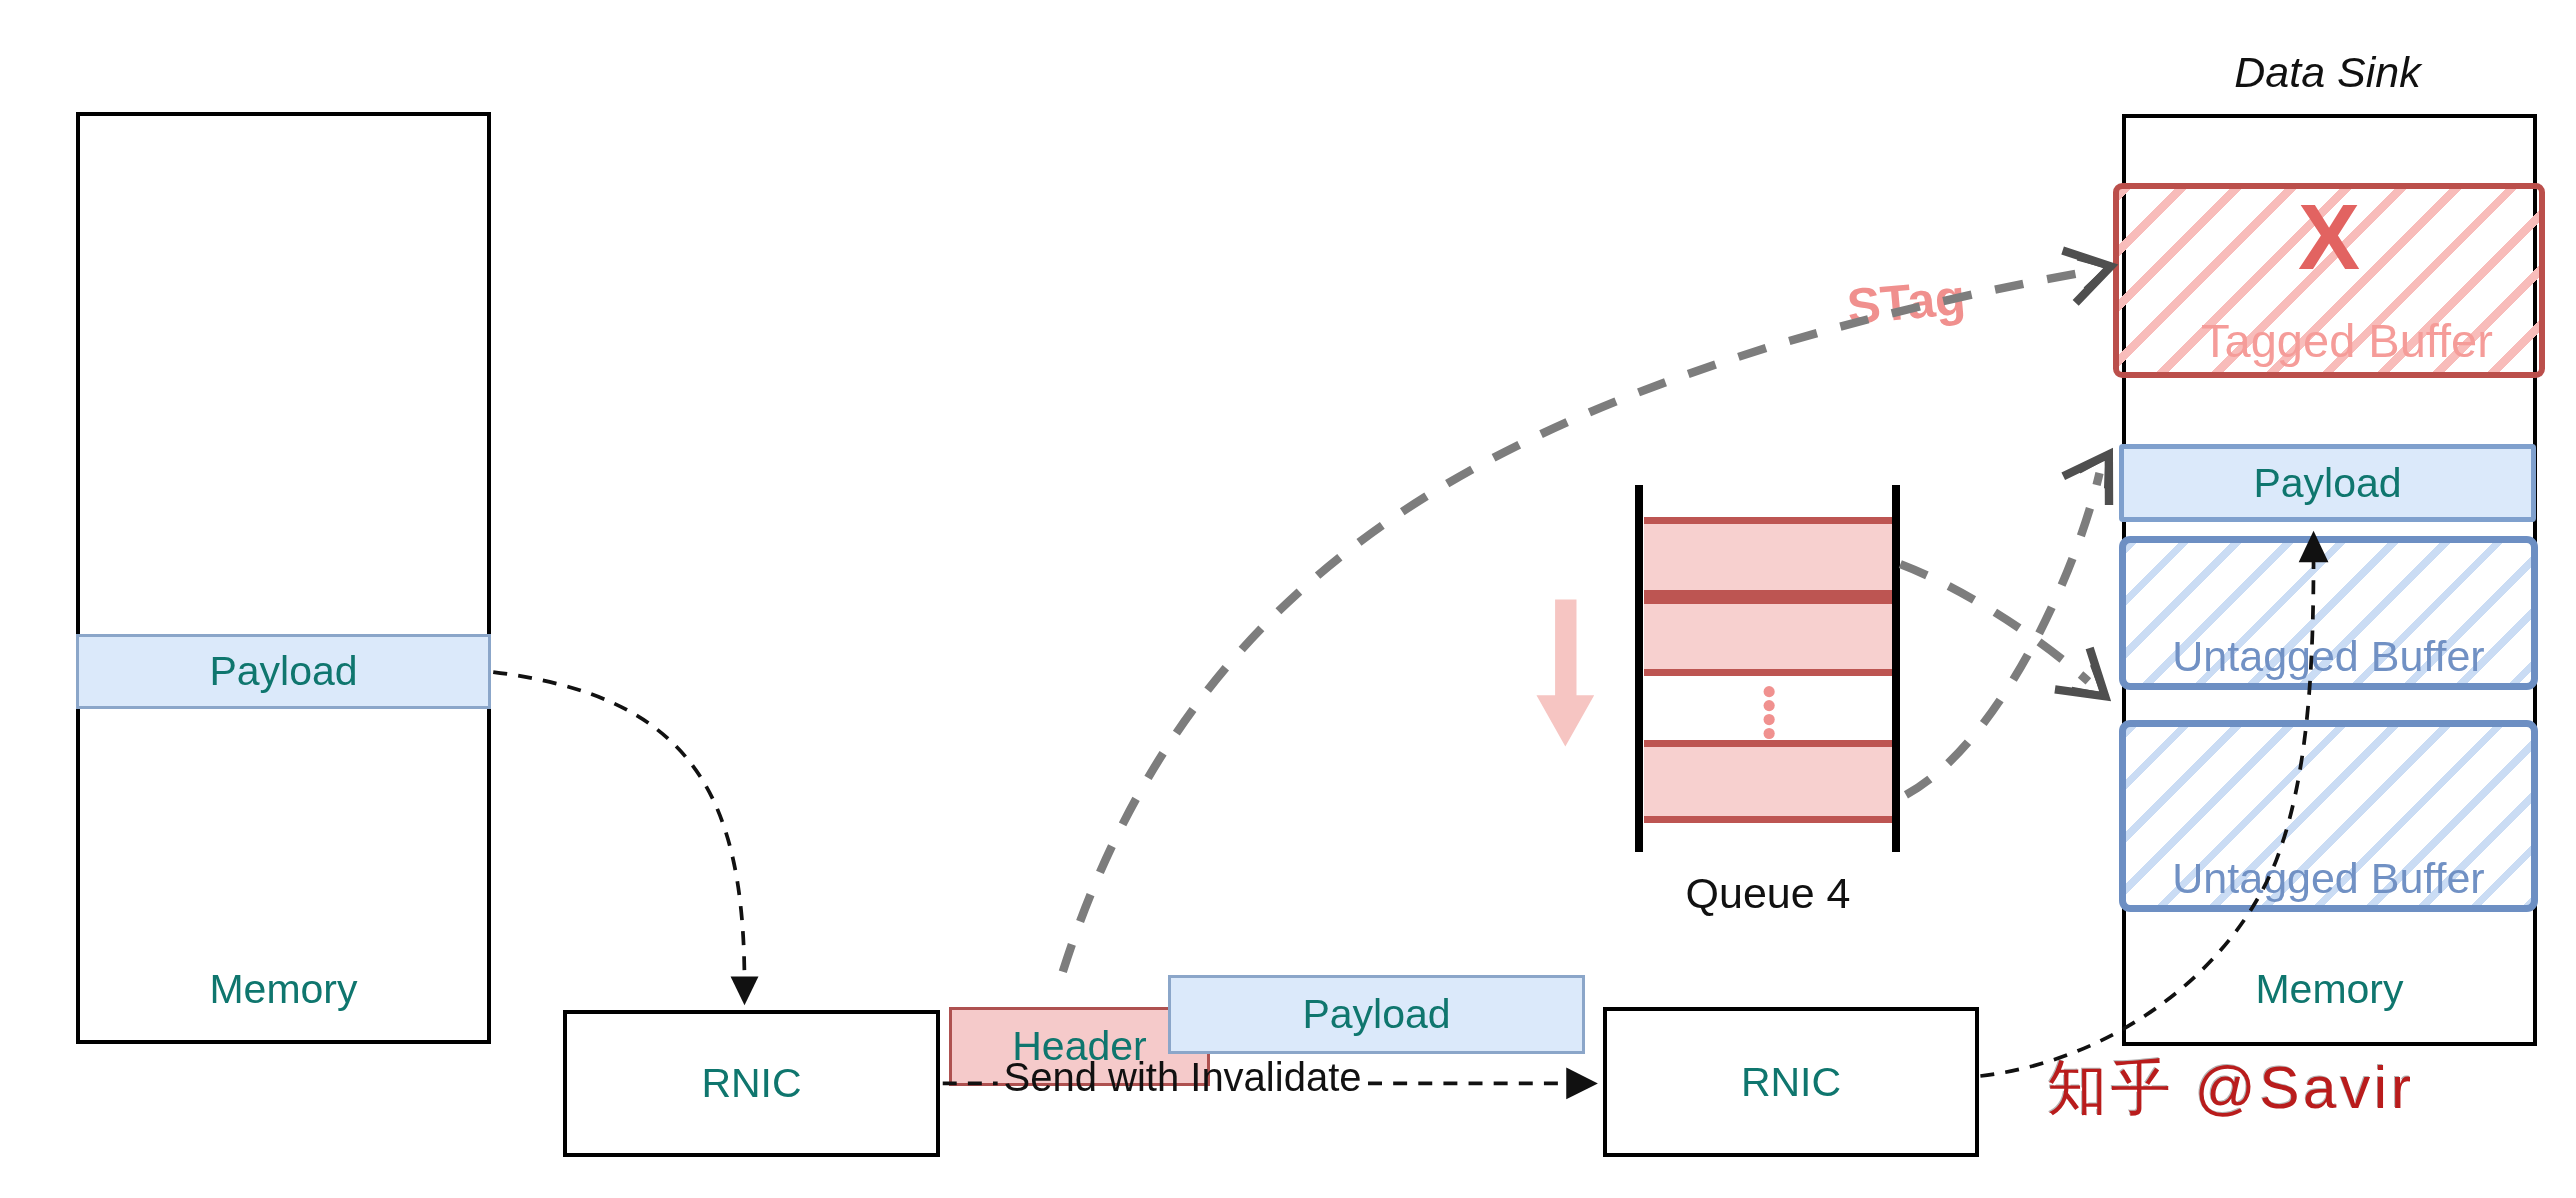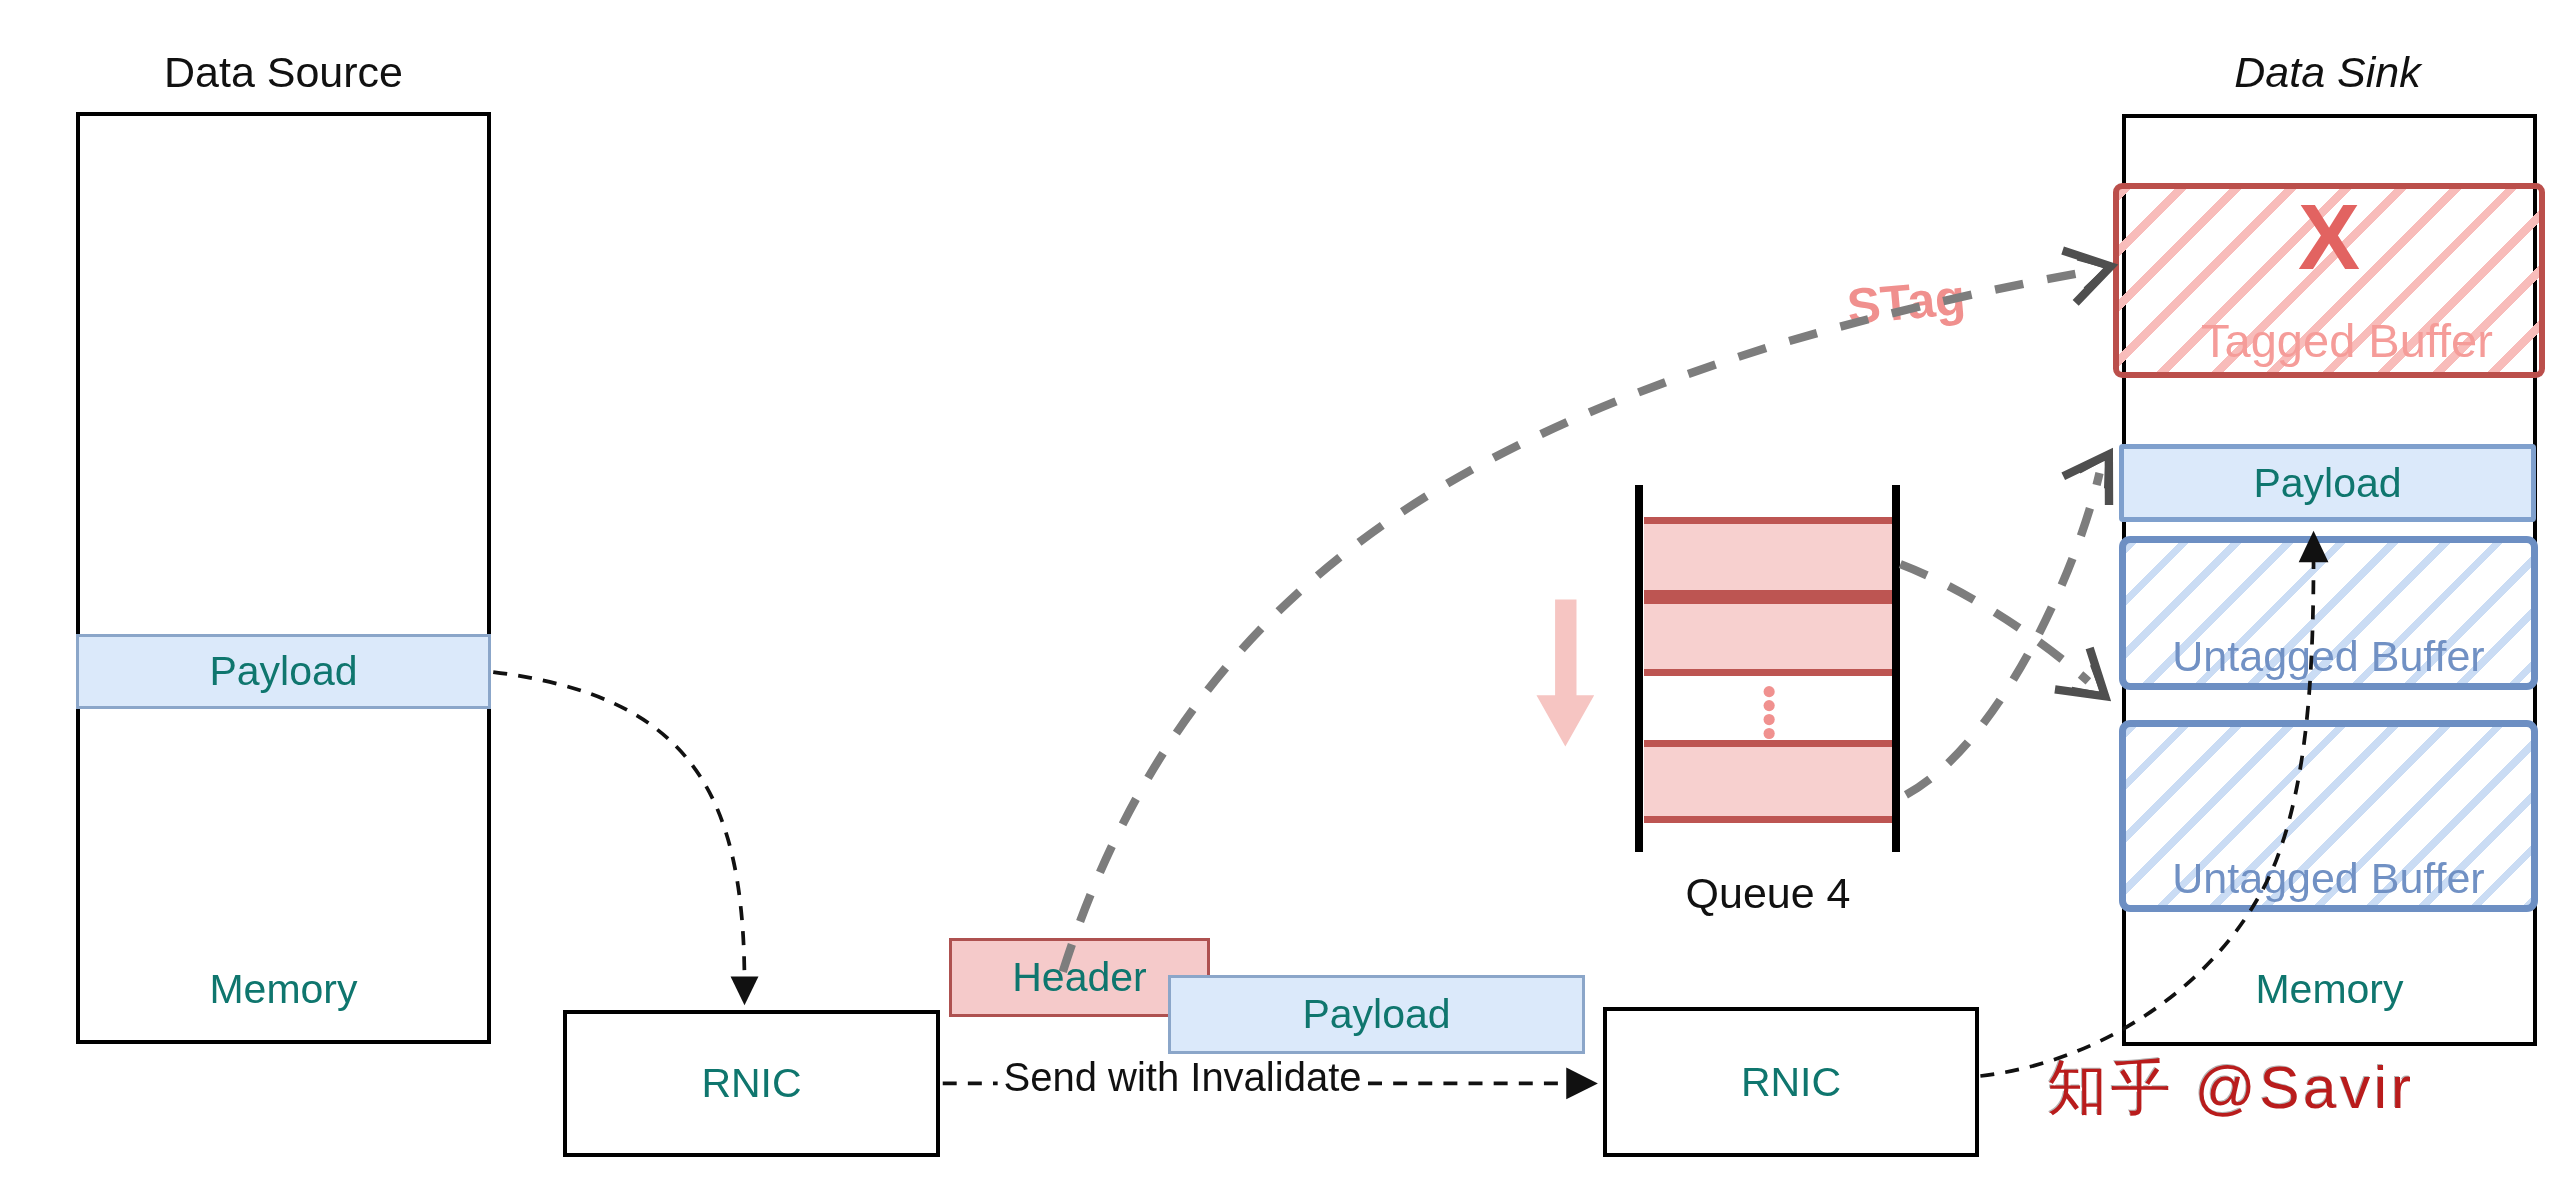--- a/index.html
+++ b/index.html
@@ -17,21 +17,21 @@
   #src-title{left:74px;top:48px;width:419px;}
   #src-box{left:76px;top:112px;width:415px;height:932px;border:4.7px solid #000;}
   #src-payload{left:76px;top:634px;width:415px;height:75px;background:#dbe9fa;border:3.7px solid #8ba6c9;}
   #src-memory-label{left:76px;top:966px;width:415px;}
 
   
   #rnic1{left:563px;top:1010px;width:377px;height:147px;border:4.7px solid #000;background:#fff;}
   #rnic2{left:1603px;top:1007px;width:376px;height:150px;border:4.7px solid #000;background:#fff;}
 
   
-  #pkt-header{left:949px;top:938px;width:261px;height:79px;background:#f5caca;border:3.7px solid #ae5150;}
+  #pkt-header{left:949px;top:1007px;width:261px;height:79px;background:#f5caca;border:3.7px solid #ae5150;}
   #pkt-payload{left:1168px;top:975px;width:417px;height:79px;background:#dbe9fa;border:3.7px solid #8ba6c9;}
   #send-label{left:1000px;top:1055px;width:365px;font-size:40px;}
 
   
   .rail{top:485px;width:8.4px;height:367px;background:#000;}
   #rail-l{left:1635px;} #rail-r{left:1892px;}
   .qrow{left:1644px;width:248px;background:#f7d0cf;border-top:7.4px solid #bd5552;border-bottom:7.4px solid #bd5552;}
   #qrow1{top:517px;height:80px;}
   #qrow2{top:597px;height:79px;}
   #qrow3{top:740px;height:83px;}
@@ -73,21 +73,20 @@
   .dash-black{stroke:#111;stroke-width:4;fill:none;stroke-dasharray:15 12;}
   .dash-gray{stroke:#7d7d7d;stroke-width:9;fill:none;stroke-dasharray:31 26;}
   .chev-out{stroke:#4f4f4f;stroke-width:9;fill:none;stroke-linejoin:miter;}
   .chev-in{stroke:#4f4f4f;stroke-width:7;fill:none;}
 </style>
 </head>
 <body>
 
 <div id="canvas">
 
-  <div class="abs ctr title" id="src-title">Data Source</div>
   <div class="abs" id="src-box"></div>
   <div class="abs ctr" id="src-payload">
     <span class="lbl">Payload</span>
   </div>
   <div class="abs ctr lbl" id="src-memory-label">Memory</div>
 
   <div class="abs ctr" id="rnic1">
     <span class="lbl">RNIC</span>
   </div>
   <div class="abs ctr" id="rnic2">

